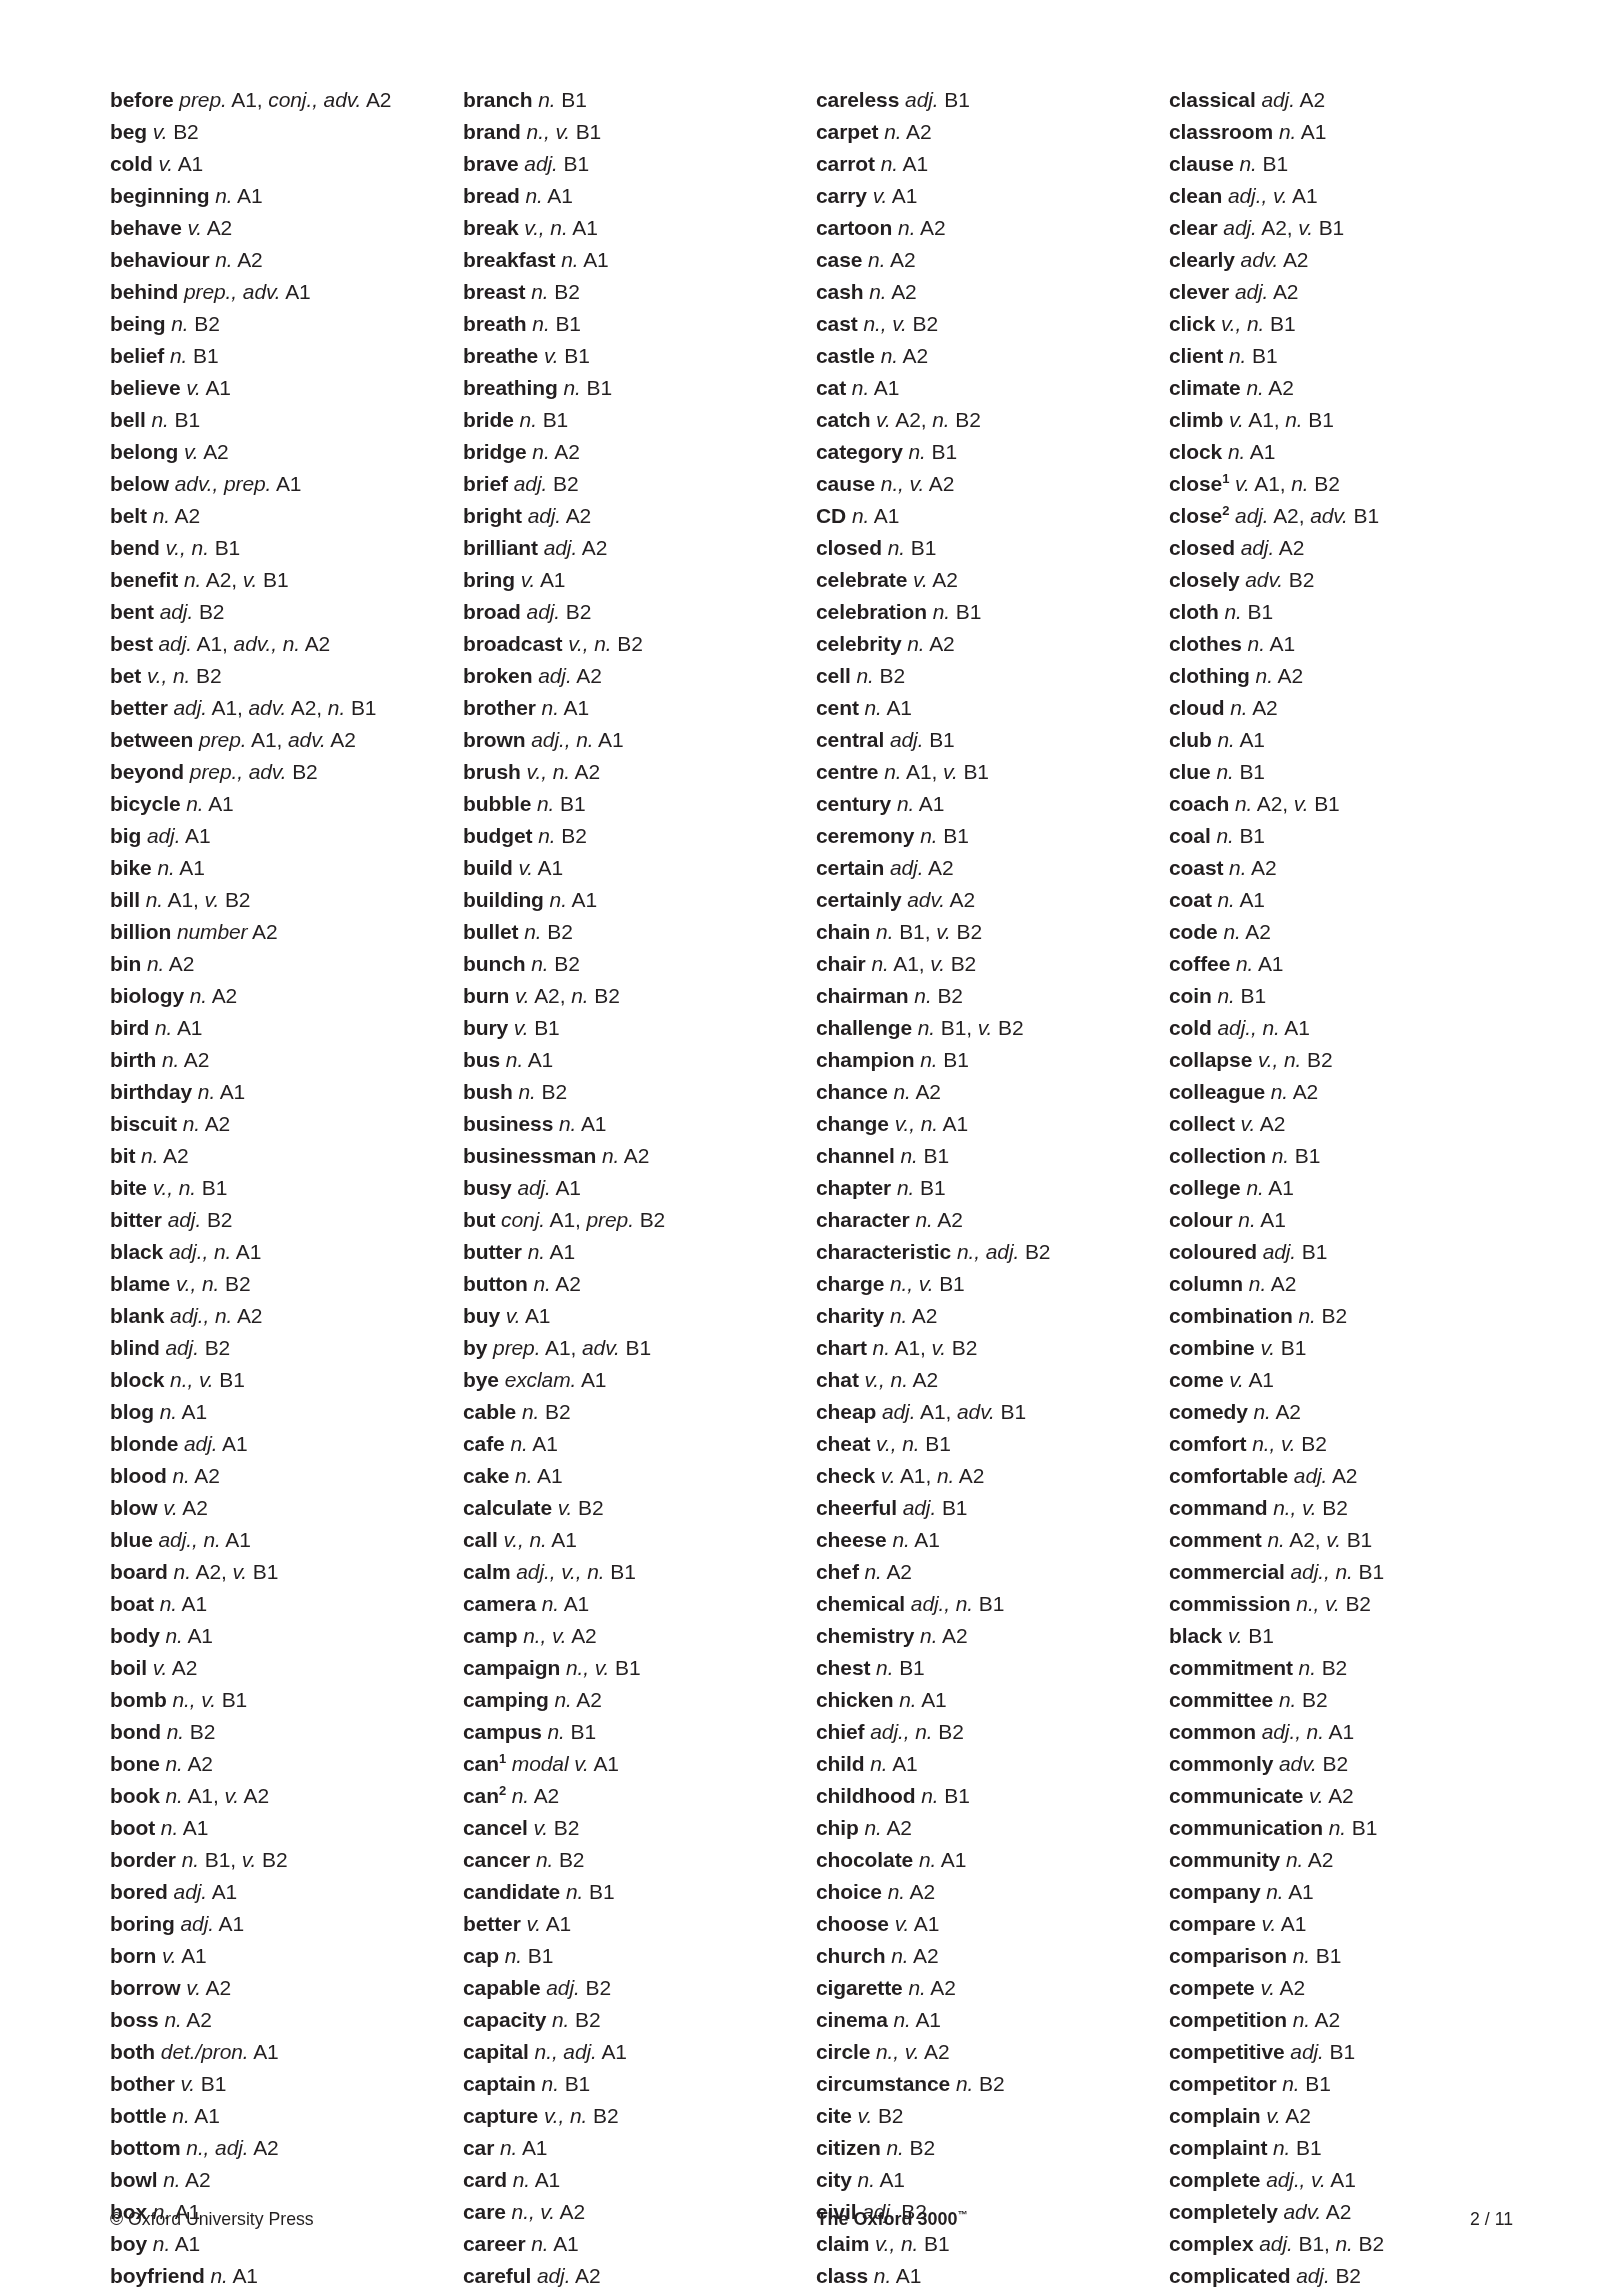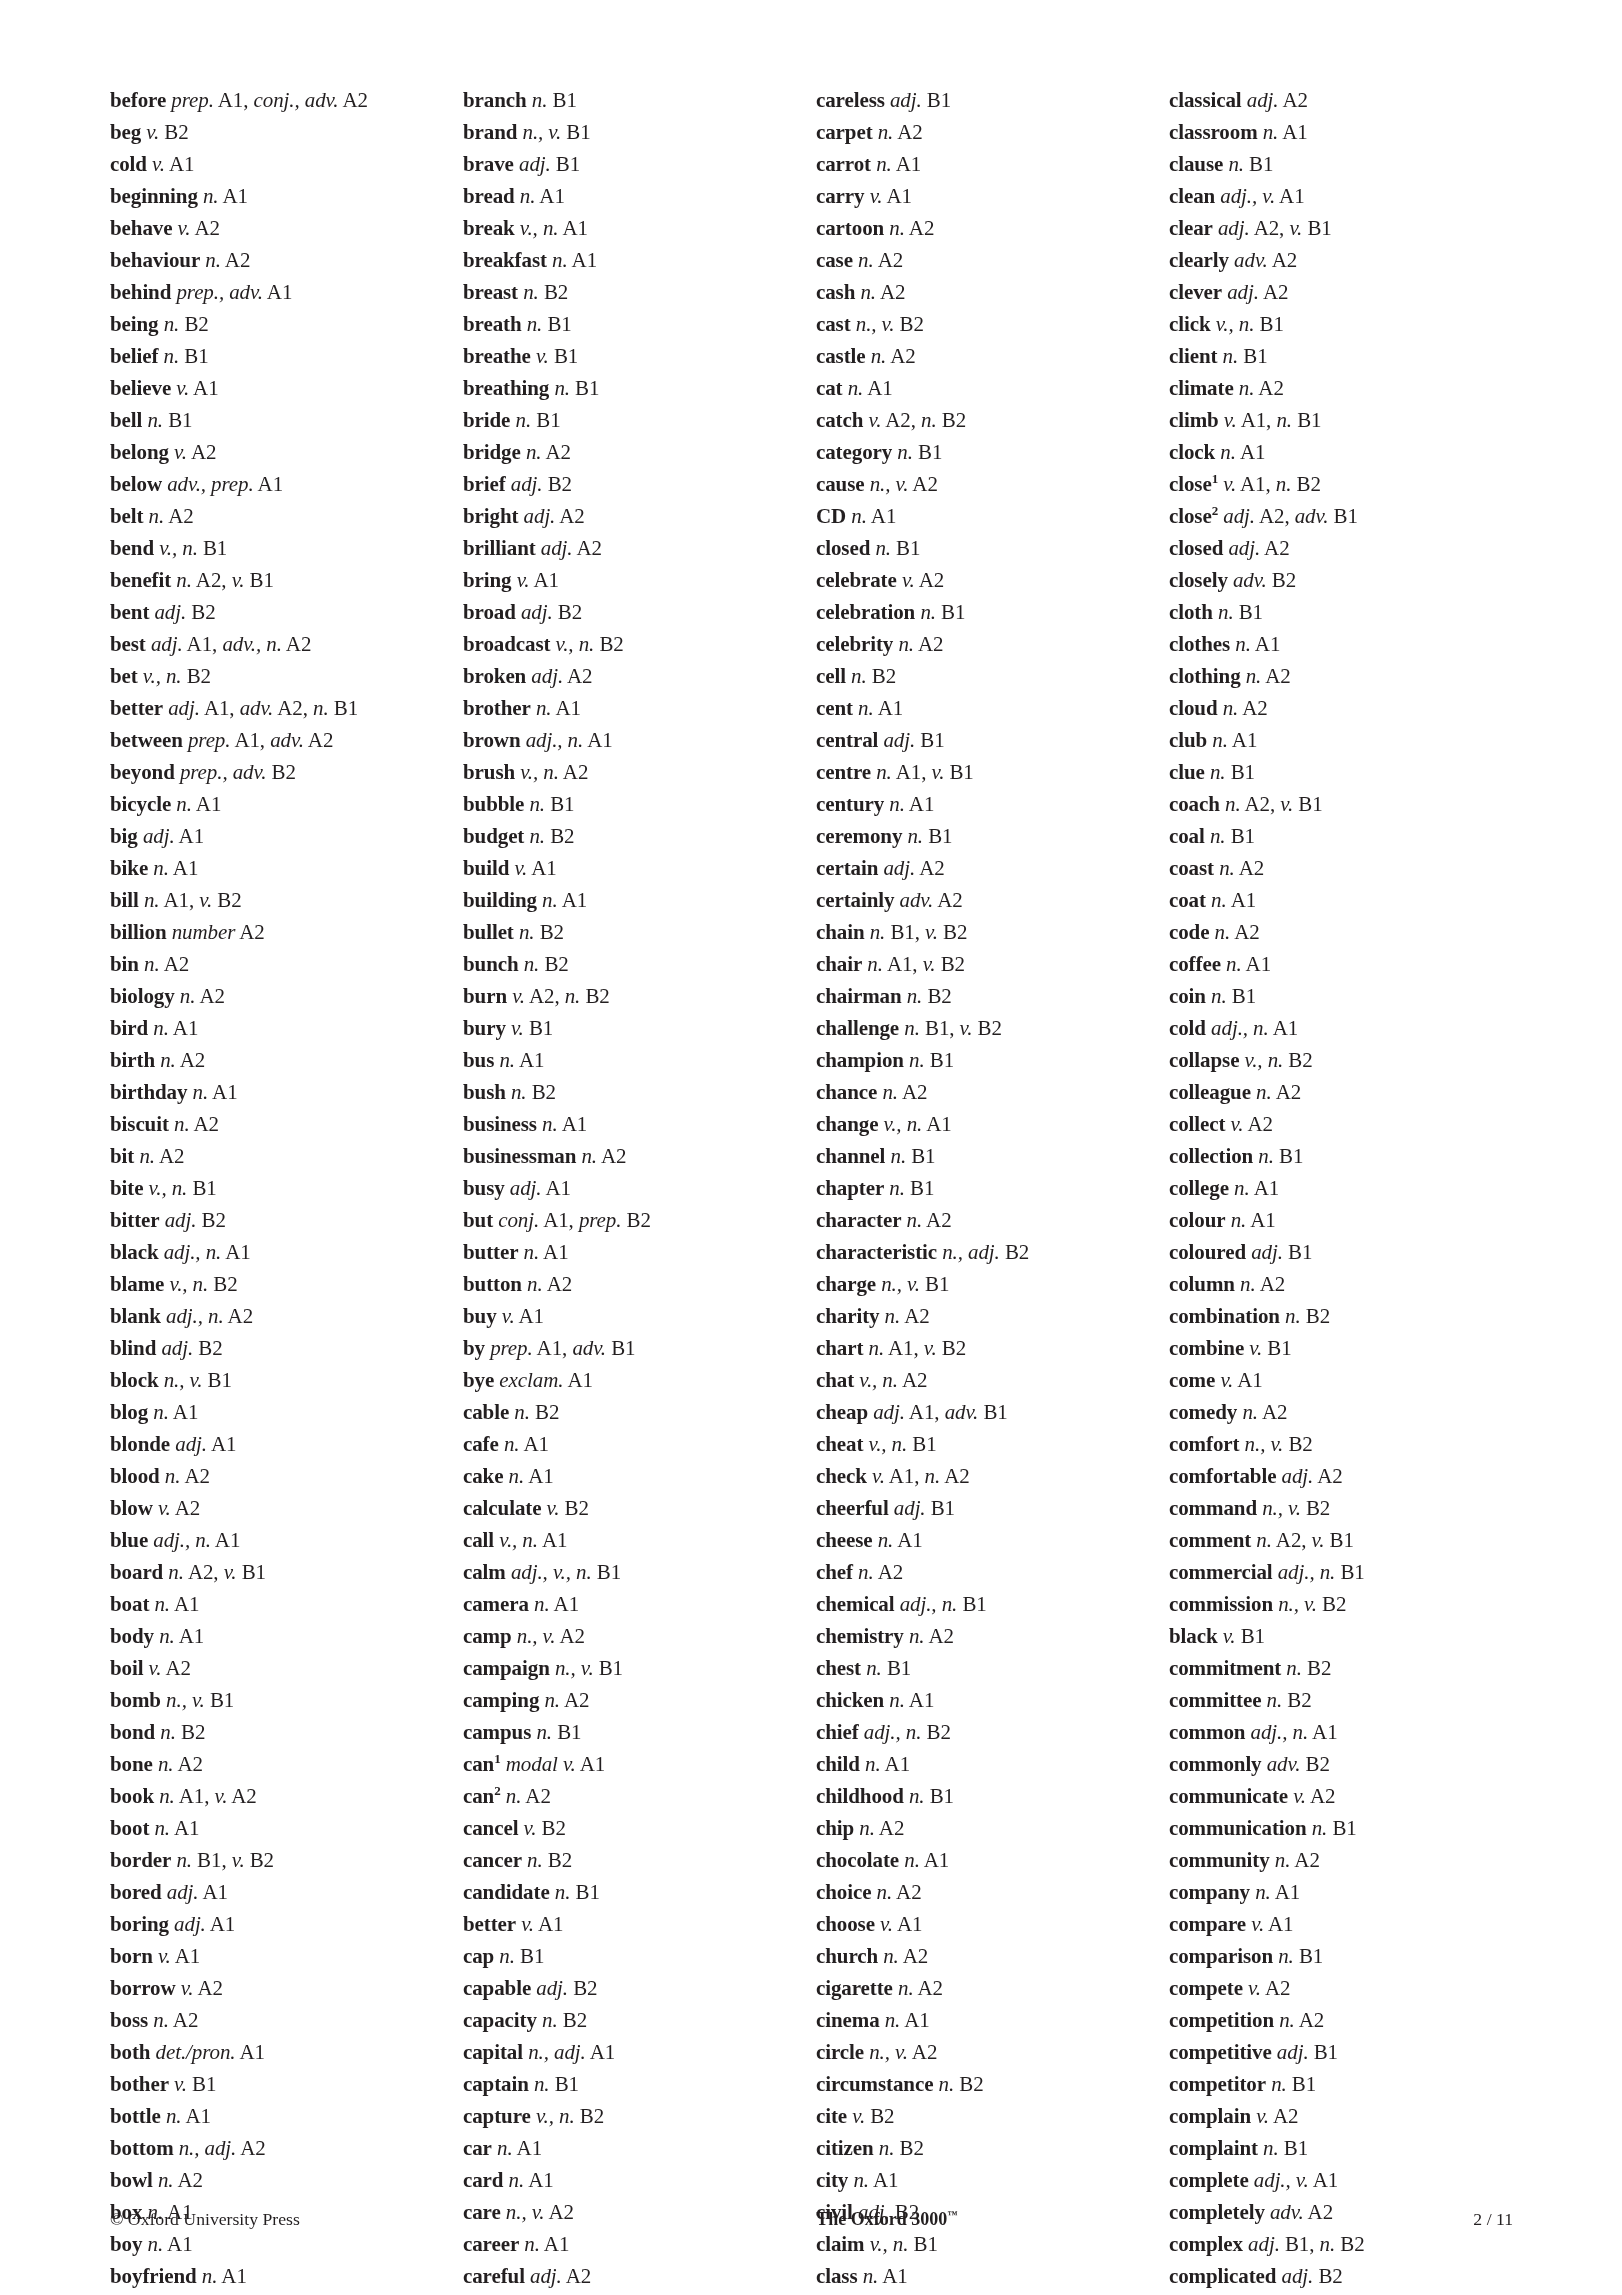--- a/index.html
+++ b/index.html
@@ -6,21 +6,21 @@
     margin: 0;
     padding: 0;
     background: #ffffff;
   }
   .page {
     position: relative;
     width: 1623px;
     height: 2295px;
     background: #ffffff;
     box-sizing: border-box;
-    font-family: Liberation Serif, serif;
+    font-family: Liberation Sans, sans-serif;
     color: #231f20;
     overflow: hidden;
   }
   .columns {
     position: absolute;
     left: 110px;
     top: 84px;
     width: 1413px;
     display: flex;
     flex-direction: row;

